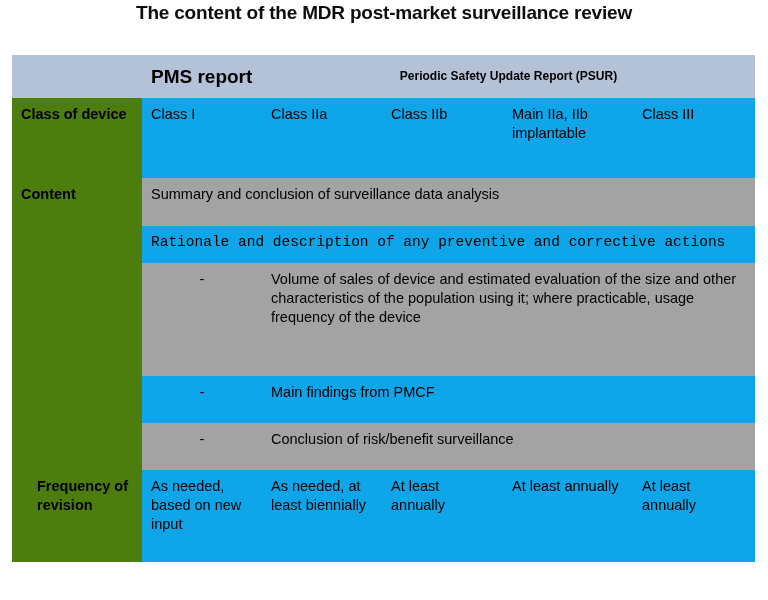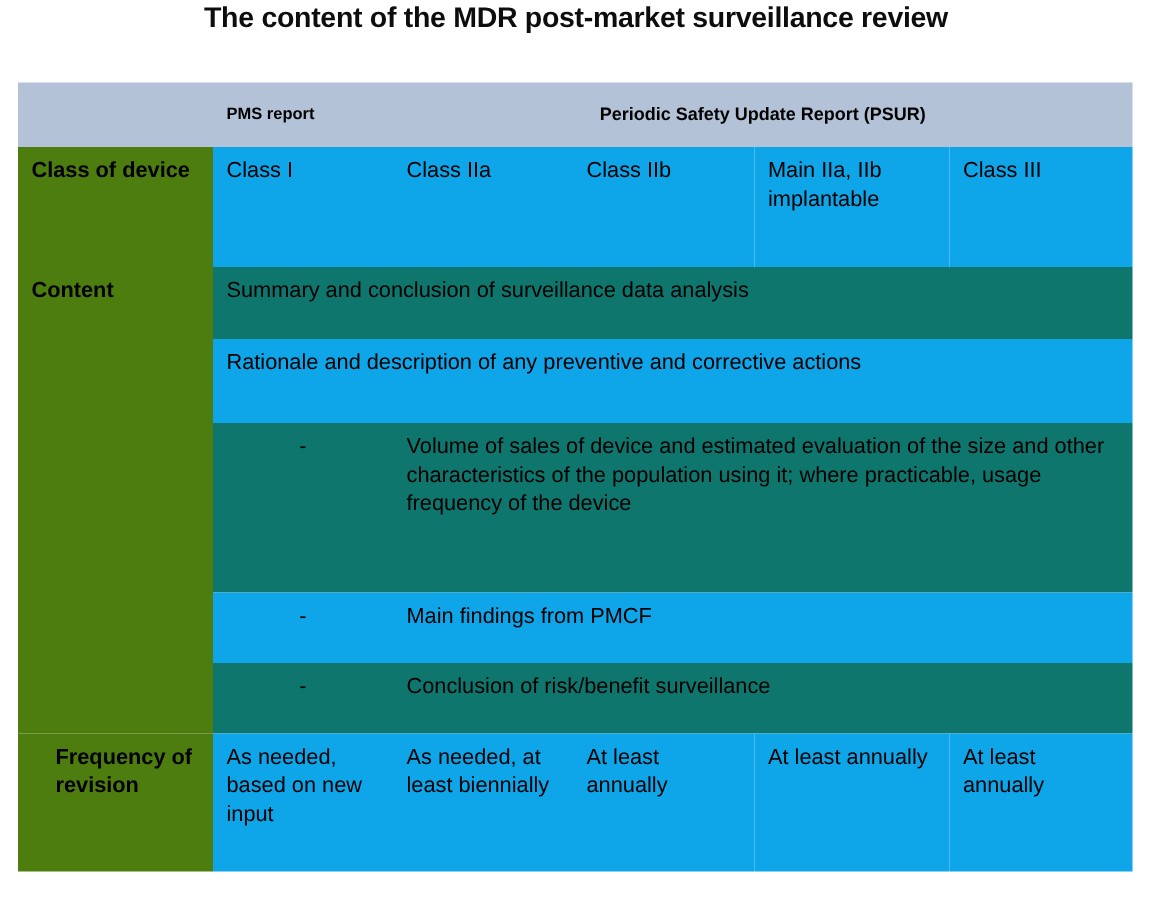--- a/index.html
+++ b/index.html
@@ -60,21 +60,21 @@
     font-weight: bold;
   }
   .hdr-blank {
     background: #b4c2d7;
   }
   .rowlabel {
     background: #4d7c0f;
     font-weight: bold;
   }
   .cell-light {
-    background: #0f766e;
+    background: #a3a3a3;
   }
   .cell-dark {
     background: #0ea5e9;
   }
 
   .center {
     text-align: center;
   }
 
   
@@ -85,21 +85,21 @@
     border-top: 2px solid #ffffff;
   }
 
   .hdr-title {
     text-align: center;
     font-weight: bold;
     font-size: 12px;
   }
   .hdr-pms {
     font-weight: bold;
-    font-size: 11px;
+    font-size: 19px;
     margin-top: 48px;
   }
 </style>
 </head>
 <body>
 
 <div id="page">
 
   <div id="title">The content of the MDR post-market surveillance review</div>
 
@@ -129,21 +129,21 @@
           <td class="cell-dark sep-l sep-t">Main IIa, IIb implantable</td>
           <td class="cell-dark sep-l sep-t">Class III</td>
         </tr>
 
         <tr>
           <td class="rowlabel sep-t" rowspan="5" style="vertical-align:top;">Content</td>
           <td class="cell-light sep-l sep-t" colspan="5" style="height:48px;">Summary and conclusion of surveillance data analysis</td>
         </tr>
 
         <tr>
-          <td class="cell-dark sep-l sep-t" colspan="5" style="height:56px;">Rationale and description of any preventive and corrective actions</td>
+          <td class="cell-dark sep-l sep-t" colspan="5" style="height:37px;font-family:Liberation Mono, monospace;">Rationale and description of any preventive and corrective actions</td>
         </tr>
 
         <tr>
           <td class="cell-light center sep-l sep-t" style="height:113px;">-</td>
           <td class="cell-light sep-l sep-t" colspan="4">Volume of sales of device and estimated evaluation of the size and other characteristics of the population using it; where practicable, usage frequency of the device</td>
         </tr>
 
         <tr>
           <td class="cell-dark center sep-l sep-t" style="height:47px;">-</td>
           <td class="cell-dark sep-l sep-t" colspan="4">Main findings from PMCF</td>

